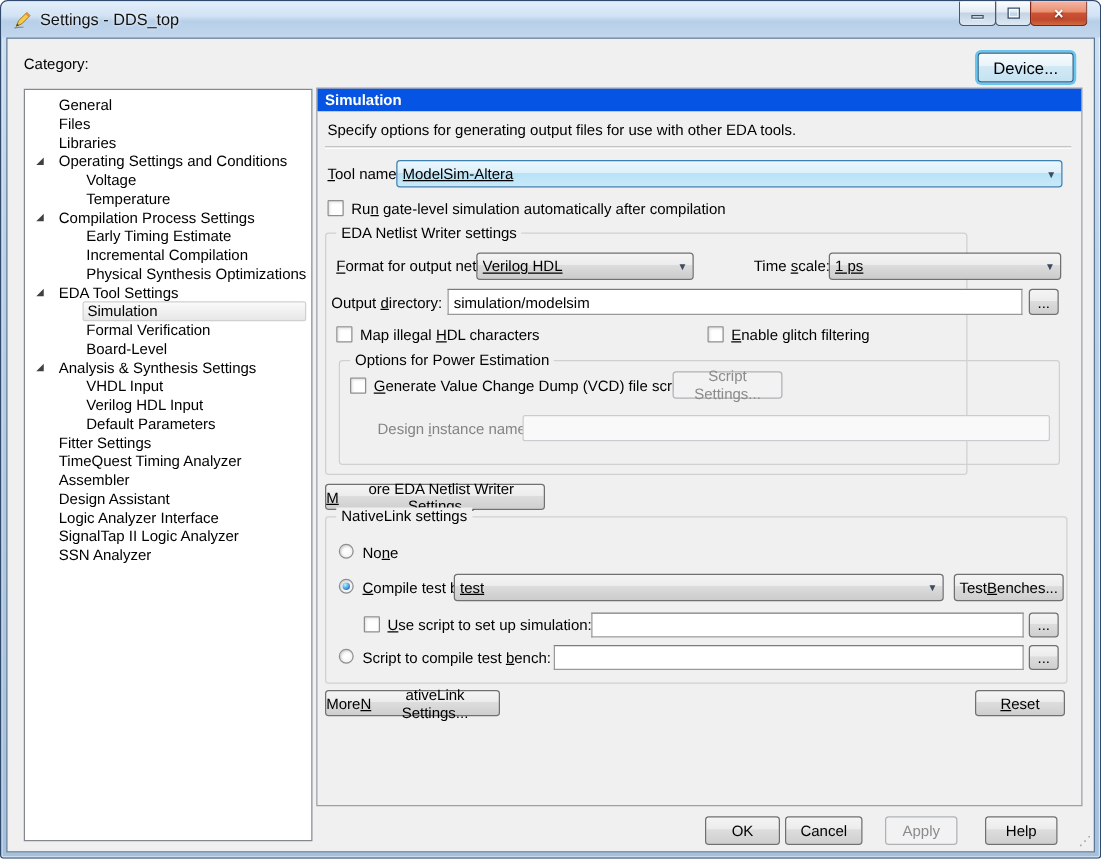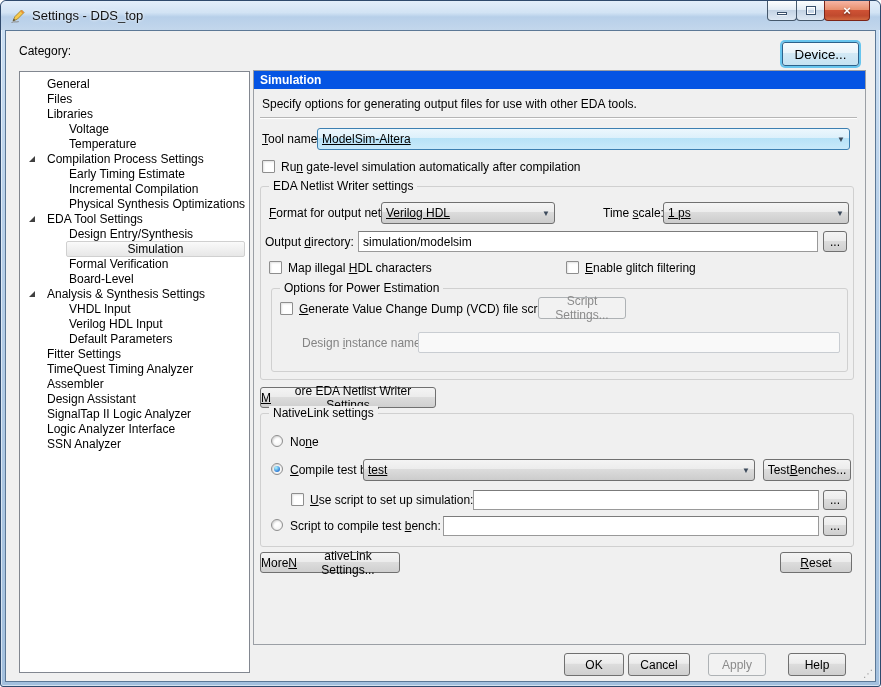--- a/index.html
+++ b/index.html
@@ -35,21 +35,21 @@
     border:1px solid #707070; border-radius:3px; font-family:"Liberation Sans",sans-serif;
     font-size:12px; color:#000; display:flex; align-items:center; justify-content:center; }
   .btn.disabled { background:#f2f2f2; border-color:#aeb2b5; color:#8b8b8b; }
 
   .device-btn { position:absolute; left:776px; top:11px; width:77px; height:24px;
     background:linear-gradient(#f6fbfd,#e9f4fa 45%,#d3e9f5 46%,#c4e2f2);
     border:1px solid #2c628b; border-radius:3px; box-shadow:0 0 0 2px #67c5ee; }
 
   
   .tree { position:absolute; left:13px; top:40px; width:231px; height:602px;
-    background:#fff; border:1px solid #828790; overflow:hidden; padding-top:4px;text-align:center; }
+    background:#fff; border:1px solid #828790; overflow:hidden; padding-top:4px; }
   .tree-row { position:relative; height:15px; display:flex; align-items:center; }
   .tree-row.lvl0 { padding-left:24px; } .tree-row.lvl1 { padding-left:46px; }
   .tri { position:absolute; left:9px; top:5px; width:0; height:0;
     border-bottom:6px solid #404040; border-left:6px solid transparent; }
   .tlabel { white-space:nowrap; padding:0 3px; }
   .tree-row.selected .tlabel { flex:1; margin-right:4px; margin-top:-1px; margin-bottom:-1px;
     background:linear-gradient(#fafafa,#e7e7e7); border:1px solid #d0d0d0; border-radius:2px; }
 
   
   .frame { position:absolute; left:247px; top:39px; width:613px; height:575px;
@@ -126,20 +126,24 @@
     <div class="tree" id="tree">
         <div class="tree-row lvl0">
           <span class="tlabel">General</span>
         </div>
         <div class="tree-row lvl0">
           <span class="tlabel">Files</span>
         </div>
         <div class="tree-row lvl0">
           <span class="tlabel">Libraries</span>
         </div>
+        <div class="tree-row lvl0">
+          <span class="tri"></span>
+          <span class="tlabel">Operating Settings and Conditions</span>
+        </div>
         <div class="tree-row lvl1">
           <span class="tlabel">Voltage</span>
         </div>
         <div class="tree-row lvl1">
           <span class="tlabel">Temperature</span>
         </div>
         <div class="tree-row lvl0">
           <span class="tri"></span>
           <span class="tlabel">Compilation Process Settings</span>
         </div>
@@ -148,23 +152,20 @@
         </div>
         <div class="tree-row lvl1">
           <span class="tlabel">Incremental Compilation</span>
         </div>
         <div class="tree-row lvl1">
           <span class="tlabel">Physical Synthesis Optimizations</span>
         </div>
         <div class="tree-row lvl0">
           <span class="tri"></span>
           <span class="tlabel">EDA Tool Settings</span>
-        </div>
-        <div class="tree-row lvl1">
-          <span class="tlabel">Design Entry/Synthesis</span>
         </div>
         <div class="tree-row lvl1 selected">
           <span class="tlabel">Simulation</span>
         </div>
         <div class="tree-row lvl1">
           <span class="tlabel">Formal Verification</span>
         </div>
         <div class="tree-row lvl1">
           <span class="tlabel">Board-Level</span>
         </div>
@@ -187,24 +188,24 @@
         <div class="tree-row lvl0">
           <span class="tlabel">TimeQuest Timing Analyzer</span>
         </div>
         <div class="tree-row lvl0">
           <span class="tlabel">Assembler</span>
         </div>
         <div class="tree-row lvl0">
           <span class="tlabel">Design Assistant</span>
         </div>
         <div class="tree-row lvl0">
+          <span class="tlabel">Logic Analyzer Interface</span>
+        </div>
+        <div class="tree-row lvl0">
           <span class="tlabel">SignalTap II Logic Analyzer</span>
-        </div>
-        <div class="tree-row lvl0">
-          <span class="tlabel">Logic Analyzer Interface</span>
         </div>
         <div class="tree-row lvl0">
           <span class="tlabel">SSN Analyzer</span>
         </div>
       </div>
 
     <div class="frame">
       <div class="panel-header">
         <span>Simulation</span>
       </div>
@@ -213,21 +214,21 @@
 
       <span class="label" style="left:8px;top:61px"><u>T</u>ool name:</span>
       <div class="combo hilite" style="left:63px;top:57px;width:533px">
         <span class="ctext">ModelSim-Altera</span>
         <span class="arrow">▼</span>
       </div>
 
       <span class="check" style="left:8px;top:89px"></span>
       <span class="label" style="left:27px;top:89px">Ru<u>n</u> gate-level simulation automatically after compilation</span>
 
-      <div class="group" style="left:6px;top:115px;width:594px;height:194px">
+      <div class="group" style="left:6px;top:115px;width:514px;height:194px">
         <span class="gtitle">EDA Netlist Writer settings</span>
 
         <span class="label" style="left:8px;top:19px"><u>F</u>ormat for output netlist:</span>
         <div class="combo" style="left:120px;top:15px;width:174px">
           <span class="ctext">Verilog HDL</span>
           <span class="arrow">▼</span>
         </div>
         <span class="label" style="left:342px;top:19px">Time <u>s</u>cale:</span>
         <div class="combo" style="left:402px;top:15px;width:186px">
           <span class="ctext">1 ps</span>

